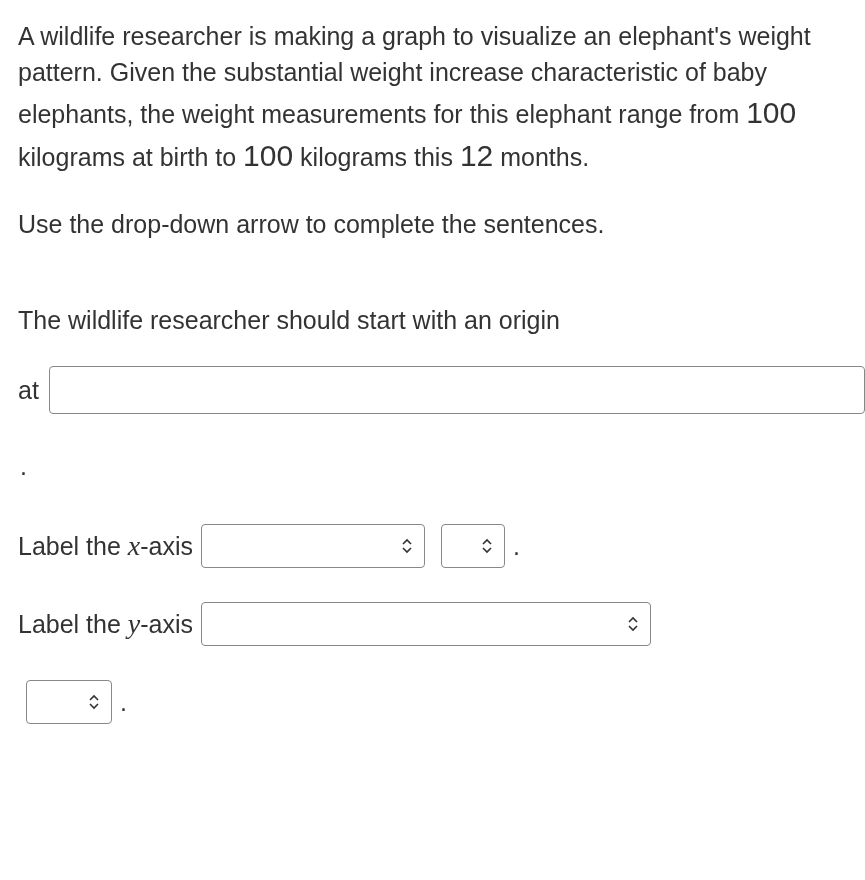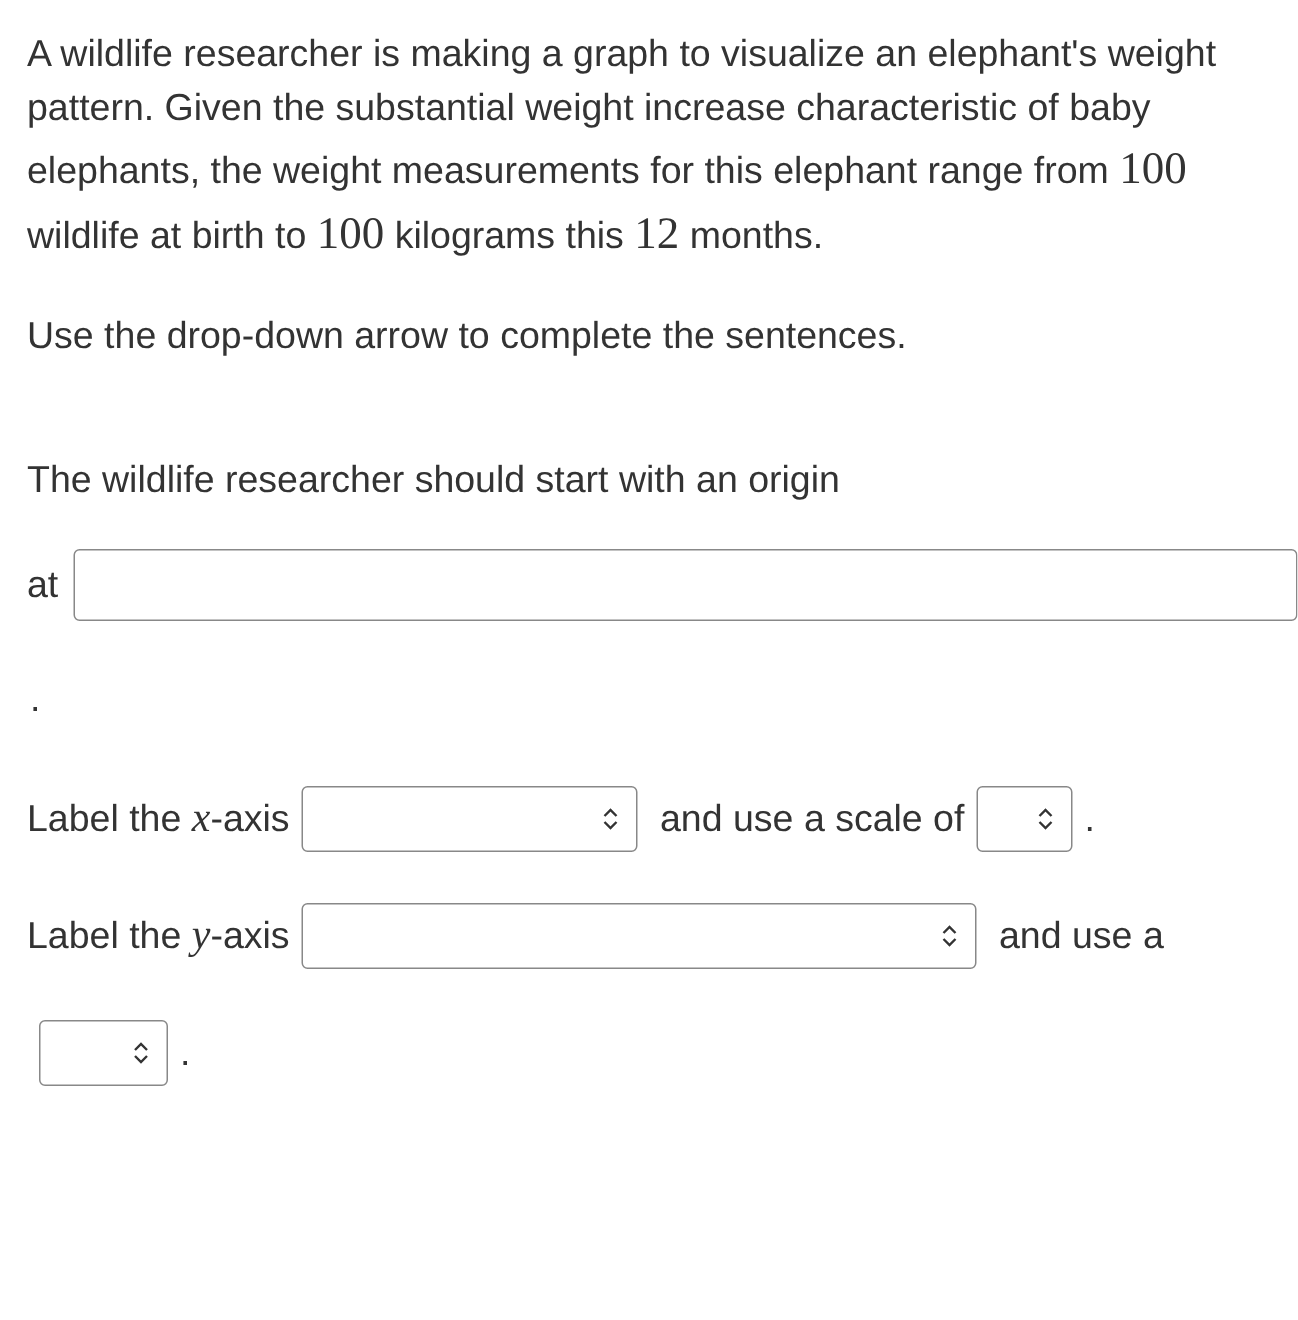--- a/index.html
+++ b/index.html
@@ -12,21 +12,21 @@
       font-size: 25px;
       color: #333;
       padding: 18px 0 18px 18px;
       line-height: 1.45;
       width: 865px;
     }
     .paragraph {
       margin-bottom: 28px;
     }
     .num {
-      font-family: Liberation Serif, serif;
+      font-family: Liberation Sans, sans-serif;
       font-size: 30px;
     }
     .mathvar {
       font-family: "Times New Roman", Times, serif;
       font-style: italic;
       font-size: 28px;
     }
     .sentence-block {
       margin-top: 60px;
     }
@@ -83,21 +83,21 @@
     }
     .w-xaxis { width: 224px; }
     .w-scale1 { width: 64px; }
     .w-yaxis { width: 450px; }
     .w-scale2 { width: 86px; }
   </style>
 </head>
 <body>
 
 <div class="paragraph">
-  <span>A wildlife researcher is making a graph to visualize an elephant's weight pattern. Given the substantial weight increase characteristic of baby elephants, the weight measurements for this elephant range from </span><span class="num">100</span><span> wildlife at birth to </span><span class="num">100</span><span> kilograms this </span><span class="num">12</span><span> months.</span>
+  <span>A wildlife researcher is making a graph to visualize an elephant's weight pattern. Given the substantial weight increase characteristic of baby elephants, the weight measurements for this elephant range from </span><span class="num">100</span><span> kilograms at birth to </span><span class="num">100</span><span> kilograms this </span><span class="num">12</span><span> months.</span>
 </div>
 
 <div class="paragraph">Use the drop-down arrow to complete the sentences.</div>
 
 <div class="sentence-block">
   <div class="paragraph">The wildlife researcher should start with an origin</div>
 
   <div class="line">
     <span class="text">at</span>
     <div class="input-wide"></div>
@@ -111,21 +111,20 @@
       <span class="text">-axis</span>
     <div class="select-wrap w-xaxis">
       <div class="select-inner"></div>
       <div class="stepper-icon">
         <svg width="12" height="16" viewBox="0 0 12 16">
             <path d="M2 6 L6 2 L10 6" fill="none" stroke="#333" stroke-width="1.6"></path>
             <path d="M2 10 L6 14 L10 10" fill="none" stroke="#333" stroke-width="1.6"></path>
           </svg>
       </div>
     </div>
-    <span class="text"> and use a scale of</span>
     <div class="select-wrap w-scale1">
       <div class="select-inner"></div>
       <div class="stepper-icon">
         <svg width="12" height="16" viewBox="0 0 12 16">
             <path d="M2 6 L6 2 L10 6" fill="none" stroke="#333" stroke-width="1.6"></path>
             <path d="M2 10 L6 14 L10 10" fill="none" stroke="#333" stroke-width="1.6"></path>
           </svg>
       </div>
     </div>
     <span class="text">.</span>
@@ -137,21 +136,20 @@
       <span class="text">-axis</span>
     <div class="select-wrap w-yaxis">
       <div class="select-inner"></div>
       <div class="stepper-icon">
         <svg width="12" height="16" viewBox="0 0 12 16">
             <path d="M2 6 L6 2 L10 6" fill="none" stroke="#333" stroke-width="1.6"></path>
             <path d="M2 10 L6 14 L10 10" fill="none" stroke="#333" stroke-width="1.6"></path>
           </svg>
       </div>
     </div>
-    <span class="text"> and use a</span>
   </div>
 
   <div class="line">
     <div class="select-wrap w-scale2">
       <div class="select-inner"></div>
       <div class="stepper-icon">
         <svg width="12" height="16" viewBox="0 0 12 16">
             <path d="M2 6 L6 2 L10 6" fill="none" stroke="#333" stroke-width="1.6"></path>
             <path d="M2 10 L6 14 L10 10" fill="none" stroke="#333" stroke-width="1.6"></path>
           </svg>

